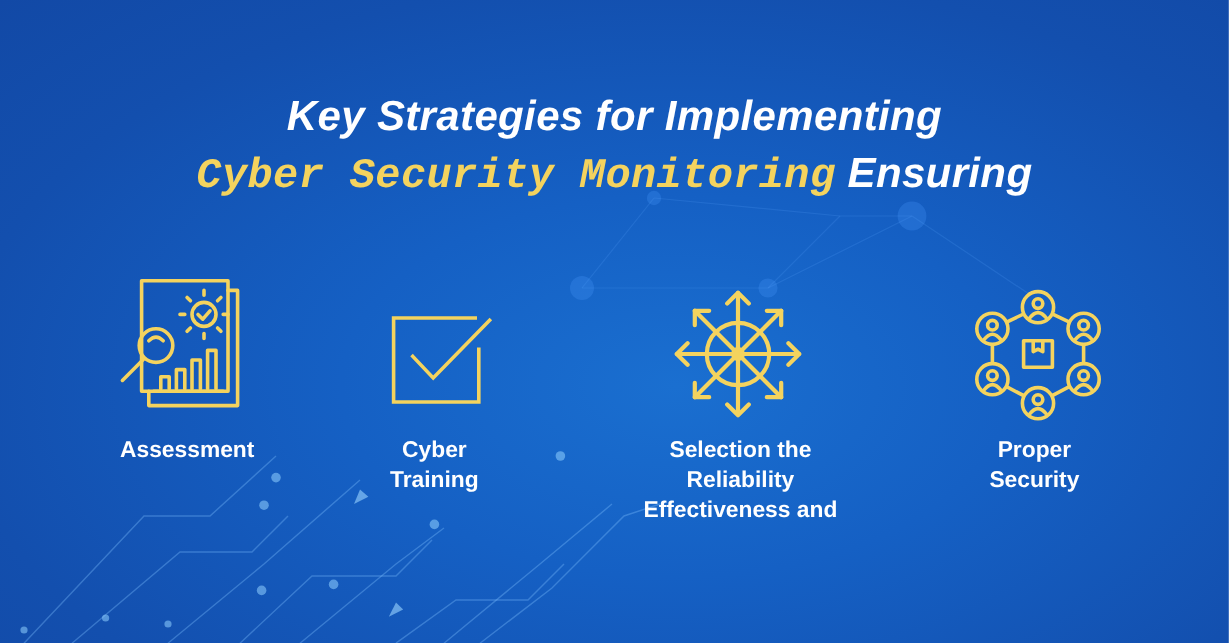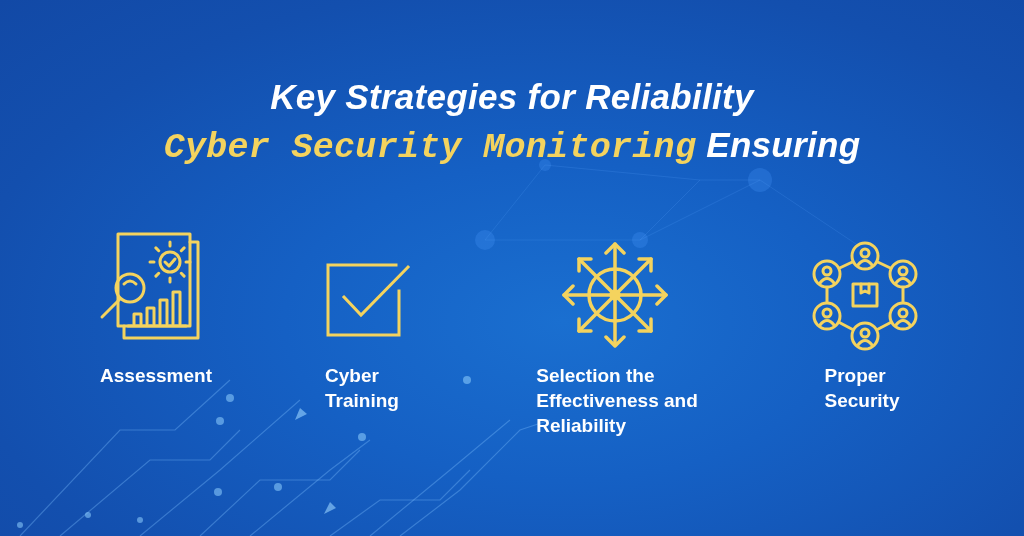--- a/index.html
+++ b/index.html
@@ -11,21 +11,21 @@
     .bg { position: absolute; inset: 0; }
     .title {
       position: absolute; left: 0; right: 0; top: 73px;
       text-align: center; font-weight: 700; font-style: italic;
       font-size: 35px; line-height: 48px; color: #ffffff; letter-spacing: 0.3px;
     }
     .title .hl { color: #f4d35e; font-family: Liberation Mono, monospace; }
     .icon { position: absolute; }
     .label {
       position: absolute; font-weight: 700; font-size: 19px; line-height: 25px;
-      color: #ffffff; white-space: nowrap;
+      color: #ffffff; text-align: center; white-space: nowrap;
       transform: translateX(-50%);
     }
     .label span { display: block; }
   </style>
 </head>
 <body>
 
 <svg class="bg" width="1024" height="536" viewBox="0 0 1024 536">
   <g stroke="#5fa8ff" stroke-opacity="0.18" stroke-width="1" fill="none">
     <line x1="545" y1="165" x2="485" y2="240"></line>
@@ -63,21 +63,21 @@
     <circle cx="467" cy="380" r="4"></circle>
     <circle cx="20" cy="525" r="3"></circle>
   </g>
   <g fill="#9ad4ff" fill-opacity="0.6">
     <polygon points="300,408 295,420 307,414"></polygon>
     <polygon points="330,502 324,514 336,508"></polygon>
   </g>
 </svg>
 
 <div class="title">
-  <div>Key Strategies for Reliability</div>
+  <div>Key Strategies for Implementing</div>
   <div><span class="hl">Cyber Security Monitoring</span><span> Ensuring</span></div>
 </div>
 
 <div>
   <svg class="icon" style="left:90px;top:226px" width="120" height="120" viewBox="0 0 120 120">
     <g fill="none" stroke="#f4d35e" stroke-width="3" stroke-linejoin="round" stroke-linecap="round">
       <path d="M28 8 H100 V100 H28 Z"></path>
       <path d="M100 16 H108 V112 H34 V100"></path>
       <circle cx="80" cy="36" r="10"></circle>
       <path d="M80 20 v-4 M80 56 v-4 M64 36 h-4 M100 36 h-4 M68.7 24.7 l-2.8-2.8 M94.1 50.1 l-2.8-2.8 M68.7 47.3 l-2.8 2.8 M94.1 21.9 l-2.8 2.8"></path>
@@ -112,22 +112,22 @@
     <g fill="none" stroke="#f4d35e" stroke-width="3.5" stroke-linecap="round" stroke-linejoin="round">
       <circle cx="55" cy="55" r="26"></circle>
       <circle cx="55" cy="55" r="4"></circle>
       <path d="M55 4 V104 M4 55 H106 M19 19 L91 91 M91 19 L19 91"></path>
       <path d="M46 13 L55 4 L64 13 M46 97 L55 106 L64 97 M13 46 L4 55 L13 64 M97 46 L106 55 L97 64"></path>
       <path d="M19 31 V19 H31 M79 19 H91 V31 M91 79 V91 H79 M31 91 H19 V79"></path>
     </g>
   </svg>
   <div class="label" style="left:617px;top:363px">
     <span>Selection the</span>
+    <span>Reliability</span>
     <span>Effectiveness and</span>
-    <span>Reliability</span>
   </div>
 </div>
 
 <div>
   <svg class="icon" style="left:807px;top:238px" width="116" height="116" viewBox="0 0 116 116">
     <g fill="none" stroke="#f4d35e" stroke-width="3" stroke-linecap="round" stroke-linejoin="round">
       <path d="M58 18 L20 36 L20 78 L58 98 L96 78 L96 36 Z"></path>
       <g id="p">
         <circle cx="58" cy="18" r="13" fill="#1560c4"></circle>
         <circle cx="58" cy="15" r="4"></circle>

